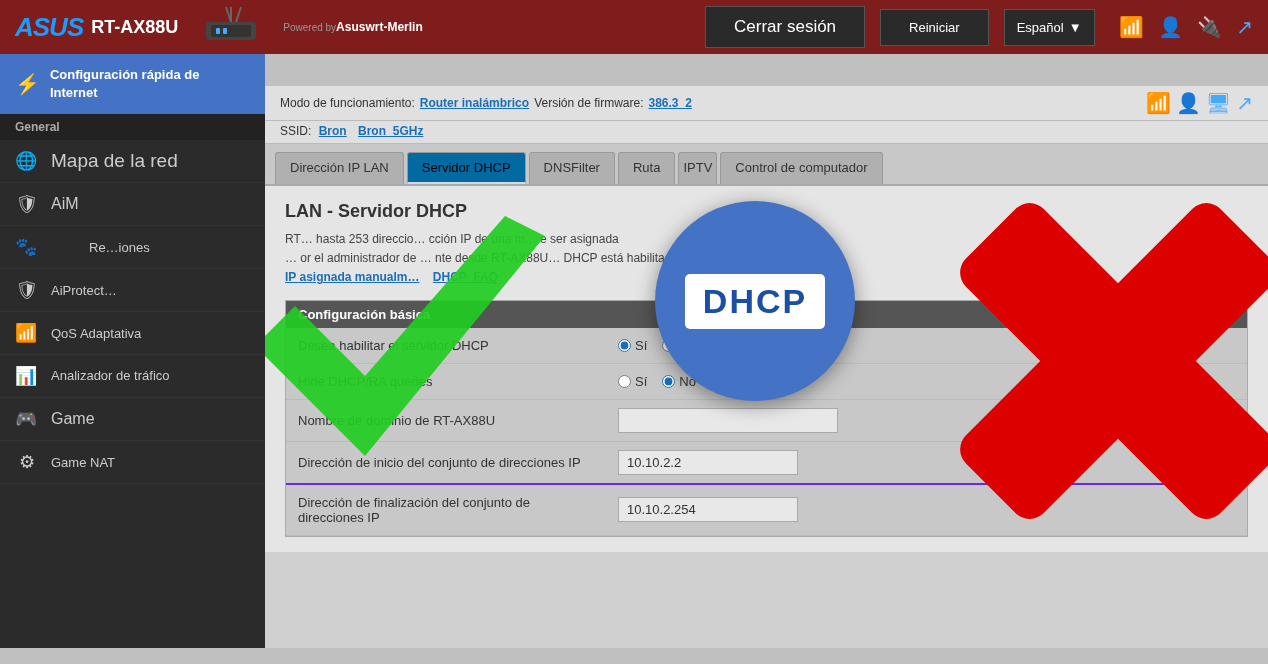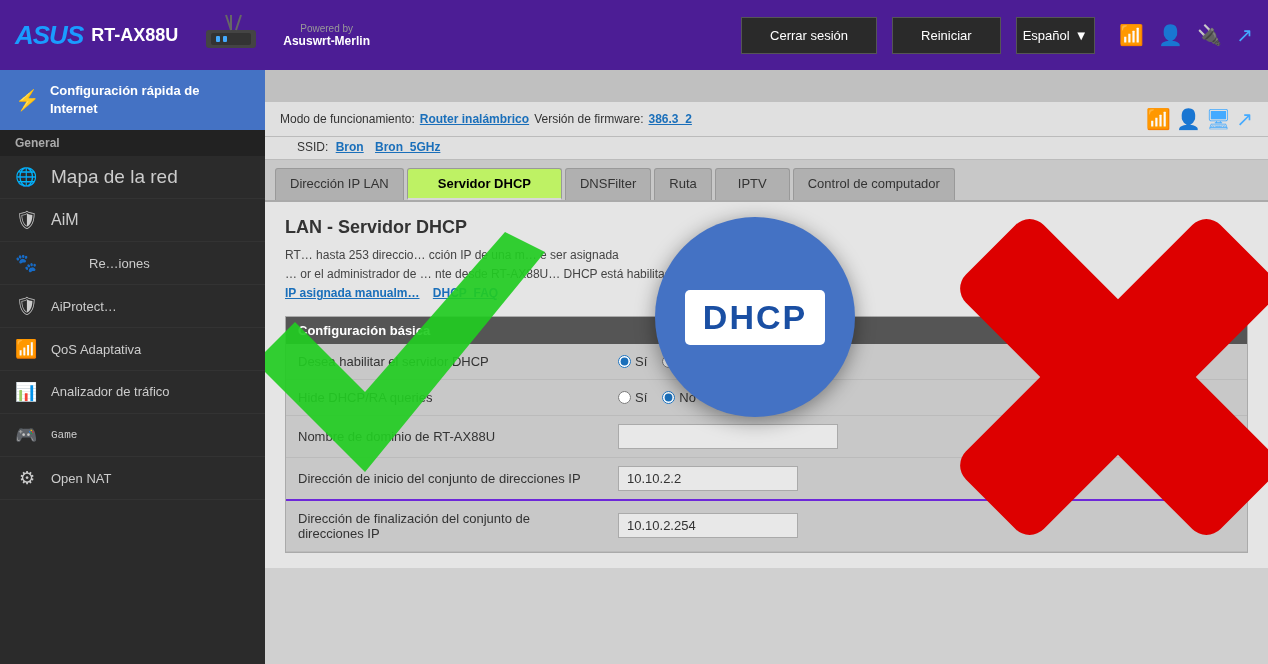--- a/index.html
+++ b/index.html
@@ -1,45 +1,45 @@
 <!DOCTYPE html>
 <html><head>
   <meta charset="utf-8">
   <style>
     * { margin: 0; padding: 0; box-sizing: border-box; }
     body { width: 1268px; height: 664px; overflow: hidden; font-family: Arial, sans-serif; font-size: 13px; background: #c0c0c0; }
   </style>
 </head>
 <body>
 
-<div style="display:flex; align-items:center; background:#4c1d95; height:70px; padding:0 15px; gap:15px;">
+<div style="display:flex; align-items:center; background:#7f1d1d; height:54px; padding:0 15px; gap:15px;">
   <div style="display:flex; align-items:center; gap:8px;">
     <span style="color:#1a9cff; font-size:26px; font-weight:900; font-style:italic; letter-spacing:-1px;">ASUS</span>
     <span style="color:white; font-size:18px; font-weight:bold;">RT-AX88U</span>
   </div>
 
   <div style="width:75px; height:55px; display:flex; align-items:center; justify-content:center;">
     <svg width="70" height="50" viewBox="0 0 70 50">
       <rect x="10" y="20" width="50" height="18" rx="3" fill="#444"></rect>
       <rect x="15" y="23" width="40" height="12" rx="2" fill="#333"></rect>
       <rect x="20" y="26" width="4" height="6" rx="1" fill="#4af"></rect>
       <rect x="27" y="26" width="4" height="6" rx="1" fill="#4af"></rect>
       <line x1="35" y1="20" x2="30" y2="5" stroke="#666" stroke-width="2"></line>
       <line x1="40" y1="20" x2="45" y2="5" stroke="#666" stroke-width="2"></line>
       <line x1="35" y1="20" x2="35" y2="5" stroke="#666" stroke-width="2"></line>
     </svg>
   </div>
-  <div style="display:flex; flex-direction:column; align-items:center;">
+  <div style="display:flex; align-items:center;">
     <span style="color:#999; font-size:10px;">Powered by</span>
     <span style="color:white; font-size:12px; font-weight:bold;">Asuswrt-Merlin</span>
   </div>
   <div style="flex:1;"></div>
-  <button style="background:#2a2a2a; color:white; border:1px solid #555; padding:10px 28px; font-size:13px; cursor:pointer;">Cerrar sesión</button>
+  <button style="background:#2a2a2a; color:white; border:1px solid #555; padding:10px 28px; font-size:17px; cursor:pointer;">Cerrar sesión</button>
   <button style="background:#2a2a2a; color:white; border:1px solid #555; padding:10px 28px; font-size:13px; cursor:pointer;">Reiniciar</button>
-  <button style="background:#2a2a2a; color:white; border:1px solid #555; padding:10px 6px; font-size:13px; cursor:pointer; display:flex; align-items:center; gap:5px;">
+  <button style="background:#2a2a2a; color:white; border:1px solid #555; padding:10px 12px; font-size:13px; cursor:pointer; display:flex; align-items:center; gap:5px;">
     <span>Español</span>
     <span>▼</span>
   </button>
   <div style="display:flex; gap:14px; margin-left:10px;">
     <span style="color:#4af; font-size:20px; cursor:pointer;">📶</span>
     <span style="color:#4af; font-size:20px; cursor:pointer;">👤</span>
     <span style="color:#4af; font-size:20px; cursor:pointer;">🔌</span>
     <span style="color:#4af; font-size:20px; cursor:pointer;">↗</span>
   </div>
 </div>
@@ -74,61 +74,61 @@
       <span style="font-size:18px; width:24px; text-align:center;">📶</span>
       <span style="font-size:13px;">QoS Adaptativa</span>
     </div>
     <div style="display:flex; align-items:center; gap:12px; padding:10px 15px; color:#ccc; cursor:pointer; border-bottom:1px solid #333;">
       <span style="font-size:18px; width:24px; text-align:center;">📊</span>
       <span style="font-size:13px; line-height:1.4;">Analizador de
 tráfico</span>
     </div>
     <div style="display:flex; align-items:center; gap:12px; padding:10px 15px; color:#ccc; cursor:pointer; border-bottom:1px solid #333;">
       <span style="font-size:18px; width:24px; text-align:center;">🎮</span>
-      <span style="font-size:11px;font-family:Liberation Mono, monospace;">Game</span>
+      <span style="font-size:16px;">Game</span>
     </div>
     <div style="display:flex; align-items:center; gap:12px; padding:10px 15px; color:#ccc; cursor:pointer; border-bottom:1px solid #333;">
       <span style="font-size:18px; width:24px; text-align:center;">⚙</span>
-      <span style="font-size:13px;">Open NAT</span>
+      <span style="font-size:13px;">Game NAT</span>
     </div>
   </div>
 
   <div style="flex:1; background:#d0d0d0; overflow:hidden; position:relative;margin-top:32px;">
 
     <div style="background:#e0e0e0; padding:5px 15px; font-size:12px; color:#333; border-bottom:1px solid #bbb; display:flex; align-items:center; flex-wrap:wrap; gap:5px;">
       <span>Modo de funcionamiento:</span>
       <span style="text-decoration:underline; font-weight:bold; color:#1a6fba;">Router inalámbrico</span>
       <span>Versión de firmware:</span>
       <span style="text-decoration:underline; font-weight:bold; color:#1a6fba;">386.3_2</span>
       <div style="flex:1;"></div>
       <span style="color:#4af; font-size:20px; cursor:pointer;">📶</span>
       <span style="color:#4af; font-size:20px; cursor:pointer;">👤</span>
       <span style="color:#4af; font-size:20px; cursor:pointer;">🖥</span>
       <span style="color:#4af; font-size:20px; cursor:pointer;">↗</span>
     </div>
-    <div style="background:#e0e0e0; padding:3px 32px 5px; font-size:12px; color:#333; border-bottom:1px solid #bbb;">
+    <div style="background:#e0e0e0; padding:3px 15px 5px; font-size:12px; color:#333; border-bottom:1px solid #bbb;">
       <span>SSID:</span>
       <span style="text-decoration:underline; font-weight:bold; color:#1a6fba; margin-left:4px;">Bron</span>
       <span style="text-decoration:underline; font-weight:bold; color:#1a6fba; margin-left:8px;">Bron_5GHz</span>
     </div>
 
     <div style="display:flex; background:#c8c8c8; border-bottom:2px solid #aaa; padding:8px 10px 0; gap:3px;">
       <div style="padding:7px 14px; background:#b0b0b0; border:1px solid #999; border-bottom:none; cursor:pointer; font-size:13px; color:#333; border-radius:3px 3px 0 0;">
         <span>Dirección IP LAN</span>
       </div>
-      <div style="padding:7px 30px; background:#bef264; border:1px solid #999; border-bottom:2px solid #d8d8d8; cursor:pointer; font-size:13px; color:#000; font-weight:bold; border-radius:3px 3px 0 0;">
+      <div style="padding:7px 14px; background:#0369a1; border:1px solid #999; border-bottom:2px solid #d8d8d8; cursor:pointer; font-size:13px; color:#000; font-weight:normal; border-radius:3px 3px 0 0;">
         <span>Servidor DHCP</span>
       </div>
       <div style="padding:7px 14px; background:#b0b0b0; border:1px solid #999; border-bottom:none; cursor:pointer; font-size:13px; color:#333; border-radius:3px 3px 0 0;">
         <span>DNSFilter</span>
       </div>
       <div style="padding:7px 14px; background:#b0b0b0; border:1px solid #999; border-bottom:none; cursor:pointer; font-size:13px; color:#333; border-radius:3px 3px 0 0;">
         <span>Ruta</span>
       </div>
-      <div style="padding:7px 22px; background:#b0b0b0; border:1px solid #999; border-bottom:none; cursor:pointer; font-size:13px; color:#333; border-radius:3px 3px 0 0;">
+      <div style="padding:7px 4px; background:#b0b0b0; border:1px solid #999; border-bottom:none; cursor:pointer; font-size:13px; color:#333; border-radius:3px 3px 0 0;">
         <span>IPTV</span>
       </div>
       <div style="padding:7px 14px; background:#b0b0b0; border:1px solid #999; border-bottom:none; cursor:pointer; font-size:13px; color:#333; border-radius:3px 3px 0 0;">
         <span>Control de computador</span>
       </div>
     </div>
 
     <div style="padding:15px 20px; background:#e5e5e5; position:relative; overflow:hidden;">
 
       <div style="font-size:18px; font-weight:bold; color:#333; margin-bottom:8px;">LAN - Servidor DHCP</div>

